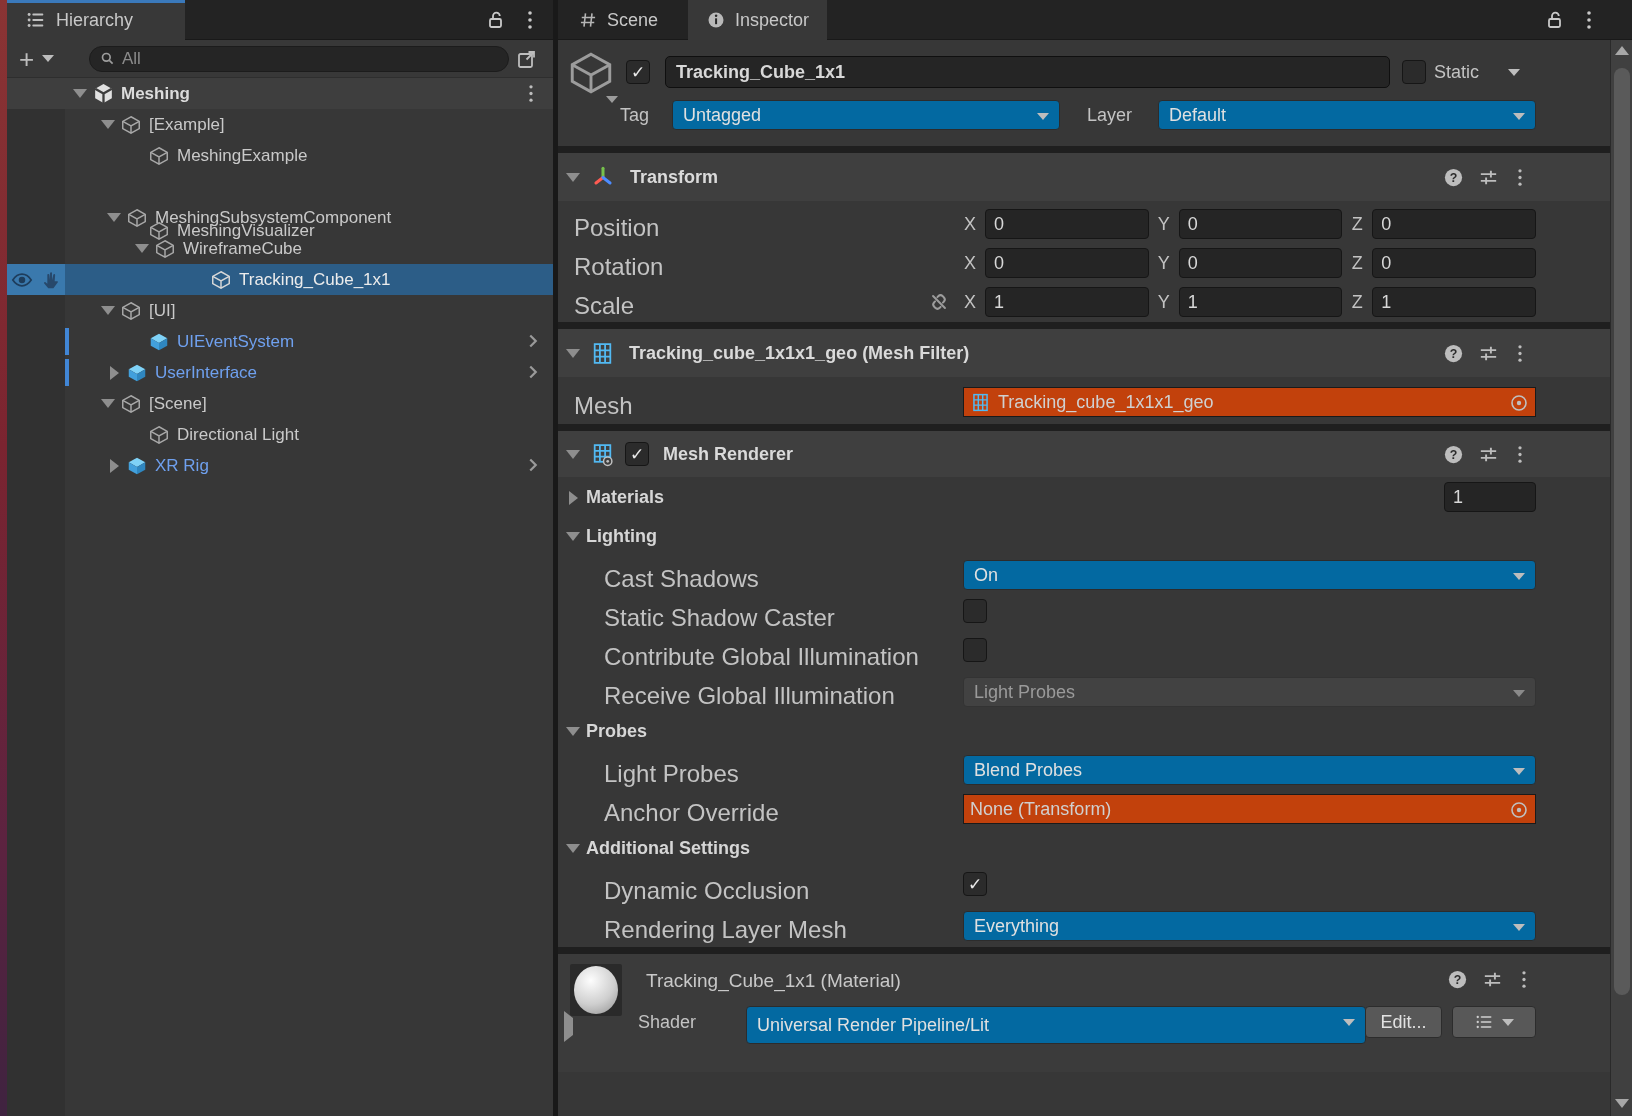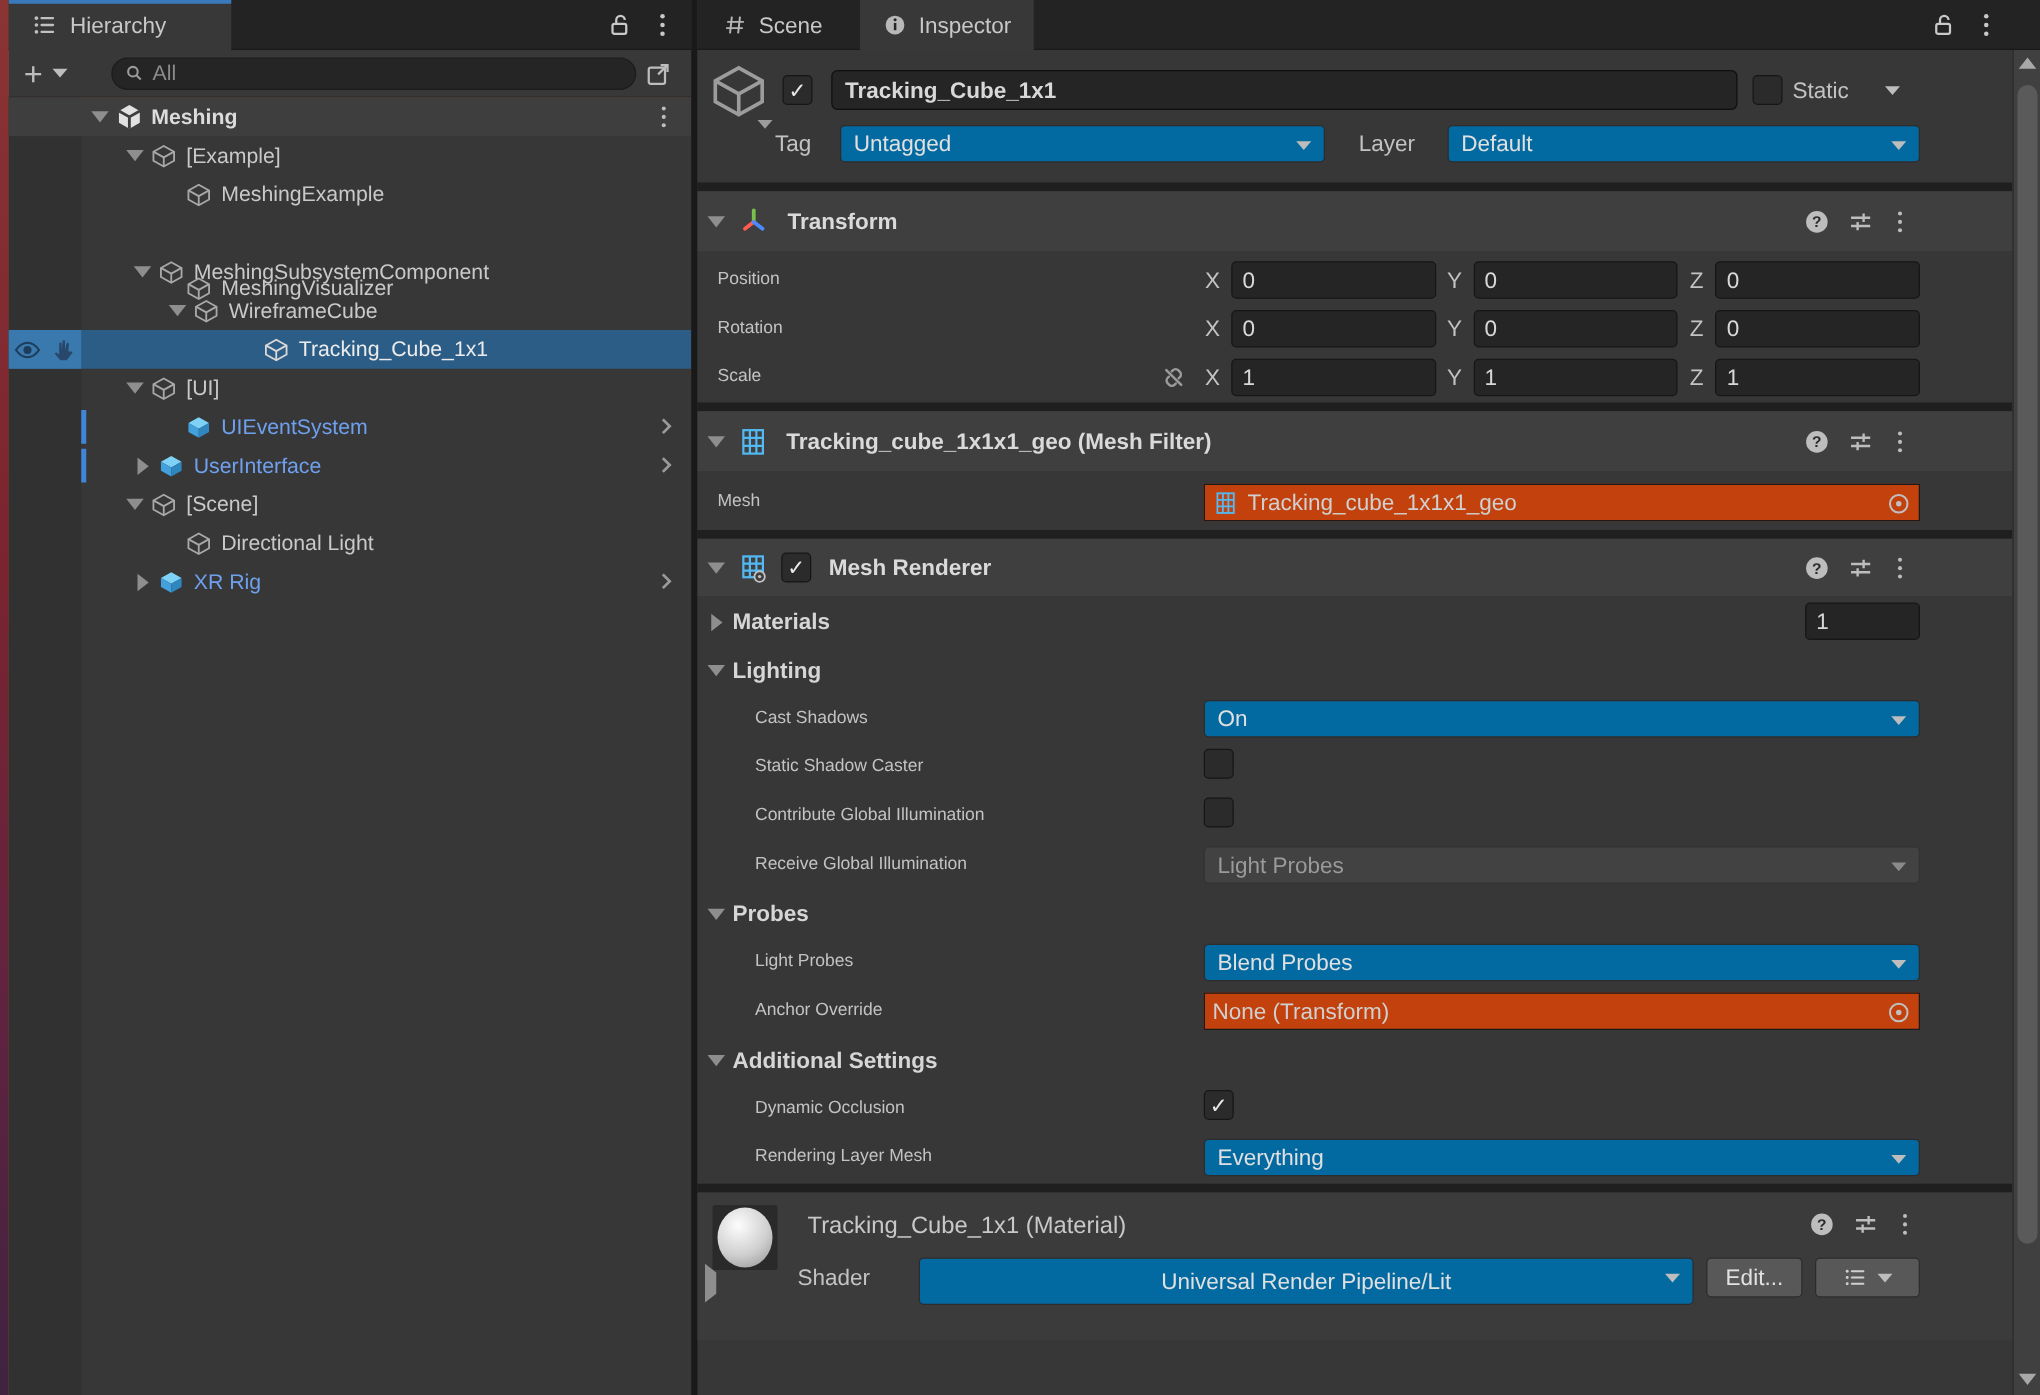--- a/index.html
+++ b/index.html
@@ -76,21 +76,21 @@
   
   .sep { position:absolute; left:0; width:1052px; height:7px; background:#1f1f1f; }
   .chead { position:absolute; left:0; width:1052px; height:48px; background:#3f3f3f;
     display:flex; align-items:center; gap:10px; padding:0 8px; }
   .chead .title { color:#dadada; font-size:18px; font-weight:bold; margin-left:4px; }
   .chead .spacer { flex:1; }
   .chead .ricons { display:flex; gap:12px; margin-right:74px; align-items:center; }
   .cbody { position:absolute; left:0; width:1052px; background:#373737; }
 
   .irow { position:relative; height:35px; margin-bottom:4px; }
-  .irow .lbl { position:absolute; left:46px; top:7px; font-size:14px; color:#c3c3c3; white-space:nowrap; }
+  .irow .lbl { position:absolute; left:46px; top:7px; font-size:24px; color:#c3c3c3; white-space:nowrap; }
   .irow .lbl.top { left:16px; }
   .irow .ctrl { position:absolute; left:405px; top:2px; width:573px; }
   .foldrow { position:relative; height:35px; margin-bottom:4px; display:flex; align-items:center; }
   .foldrow .ftri { width:22px; display:flex; justify-content:center; margin-left:4px; }
   .foldrow .ftext { font-size:18px; font-weight:bold; color:#d6d6d6; margin-left:2px; }
 
   .xyz { display:flex; align-items:center; gap:8px; }
   .xyz .axis { color:#c3c3c3; font-size:18px; width:14px; text-align:center; flex:none; }
   .numfield { flex:1; height:30px; background:#252525; border:1px solid #161616; border-radius:4px;
     color:#d8d8d8; font-size:18px; display:flex; align-items:center; padding:0 8px; }
@@ -779,21 +779,21 @@
               <g fill="#bdbdbd">
                 <circle cx="8" cy="5" r="1.7"></circle>
                 <circle cx="8" cy="12" r="1.7"></circle>
                 <circle cx="8" cy="19" r="1.7"></circle>
               </g>
             </svg>
           </span>
       </span>
       <span style="position:absolute;left:6px;top:64px;"><span class="tri-r"></span></span>
       <span class="ilabel" style="position:absolute;left:80px;top:58px;">Shader</span>
-      <div class="dd" style="position:absolute;left:177px;top:52px;width:620px;height:38px;justify-content:center;">
+      <div class="dd" style="position:absolute;left:188px;top:52px;width:620px;height:38px;">
         <span>Universal Render Pipeline/Lit</span>
         <span class="caret"></span>
       </div>
       <div class="btn" style="position:absolute;left:807px;top:52px;width:77px;height:32px;">
         <span>Edit...</span>
       </div>
       <div class="btn" style="position:absolute;left:894px;top:52px;width:84px;height:32px;gap:8px;">
         <span>
           <svg width="20" height="20" viewBox="0 0 24 24">
               <g stroke="#cfcfcf" stroke-width="2" stroke-linecap="round">

